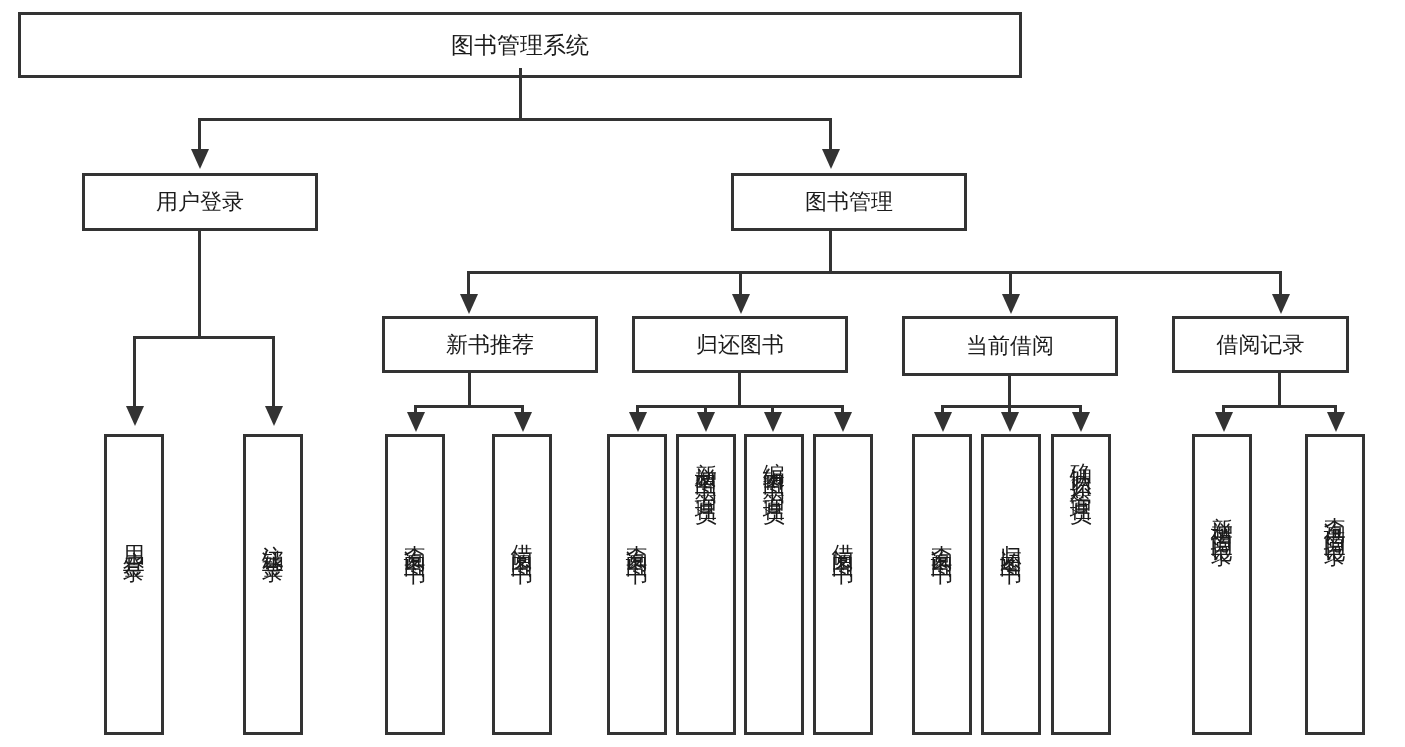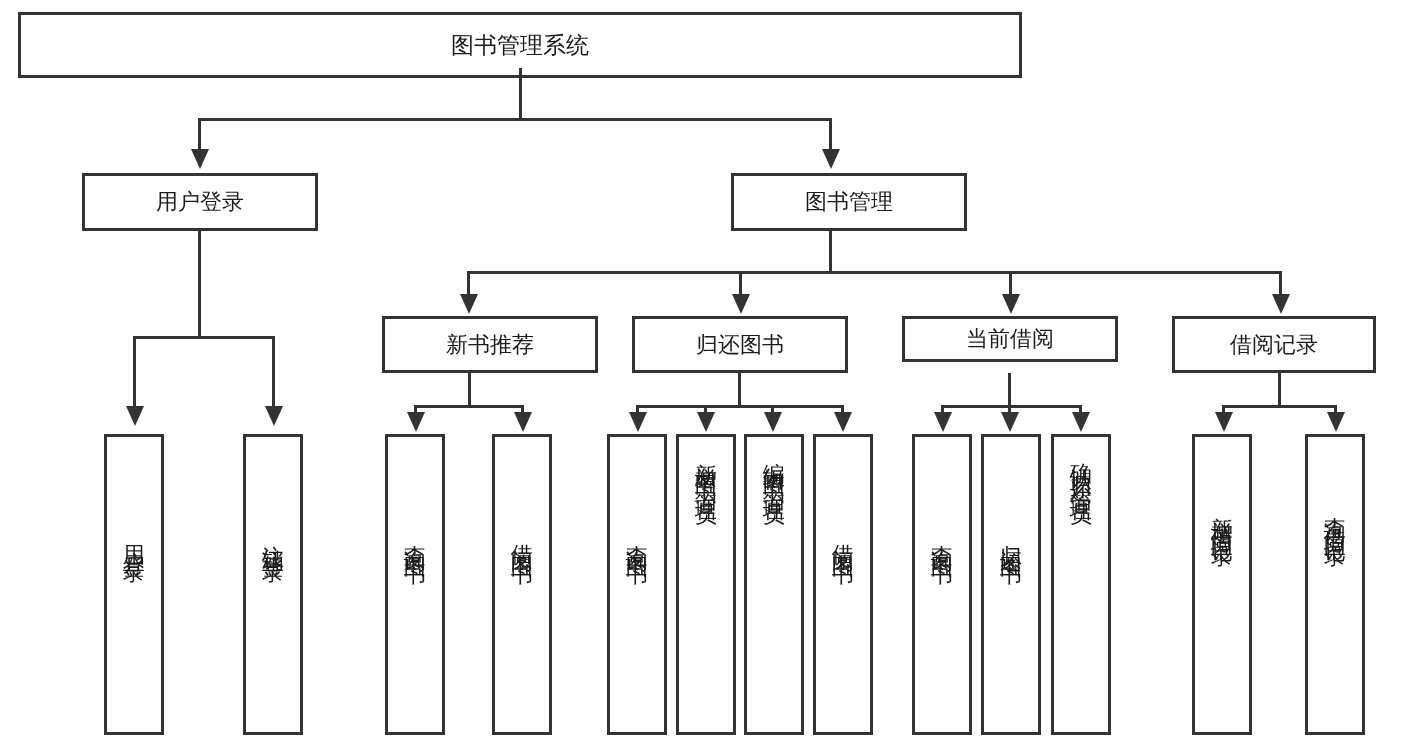--- a/index.html
+++ b/index.html
@@ -135,25 +135,25 @@
   <div class="arrow" style="left:1272px; top:294px;"></div>
 
   <div class="node lvl2" style="left:362px; top:316px; width:216px; height:57px;margin-left:20px;">
     <span>新书推荐</span>
   </div>
 
   <div class="node lvl2" style="left:632px; top:316px; width:216px; height:57px;">
     <span>归还图书</span>
   </div>
 
-  <div class="node lvl2" style="left:902px; top:316px; width:216px; height:46px;">
+  <div class="node lvl2" style="left:902px; top:316px; width:216px; height:60px;">
     <span>当前借阅</span>
   </div>
 
-  <div class="node lvl2" style="left:1172px; top:316px; width:204px; height:57px;">
+  <div class="node lvl2" style="left:1172px; top:316px; width:177px; height:57px;">
     <span>借阅记录</span>
   </div>
 
   <div class="vline" style="left:468px; top:373px; width:3px; height:32px;"></div>
   <div class="hline" style="left:414px; top:405px; width:110px; height:3px;"></div>
   <div class="vline" style="left:414px; top:405px; width:3px; height:9px;"></div>
   <div class="arrow" style="left:407px; top:412px;"></div>
   <div class="vline" style="left:521px; top:405px; width:3px; height:9px;"></div>
   <div class="arrow" style="left:514px; top:412px;"></div>
 

